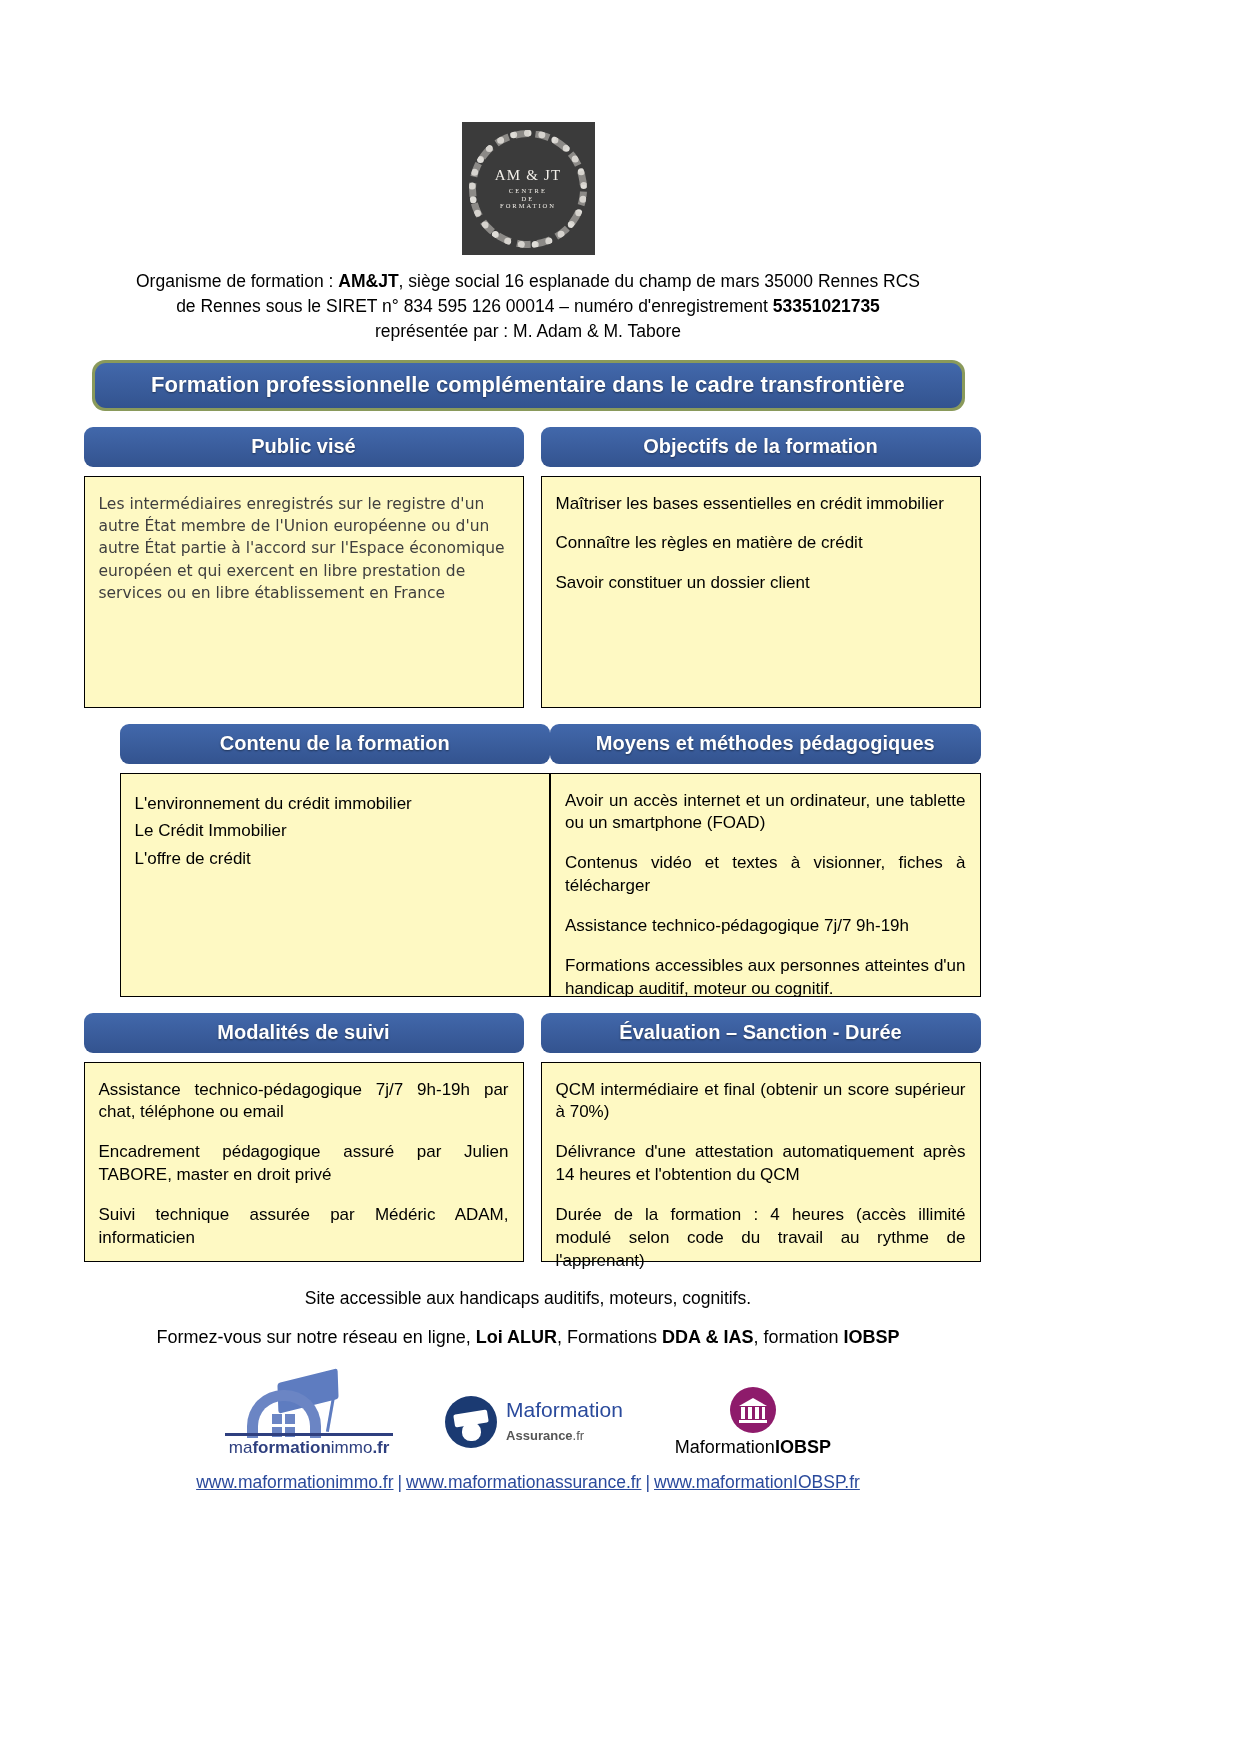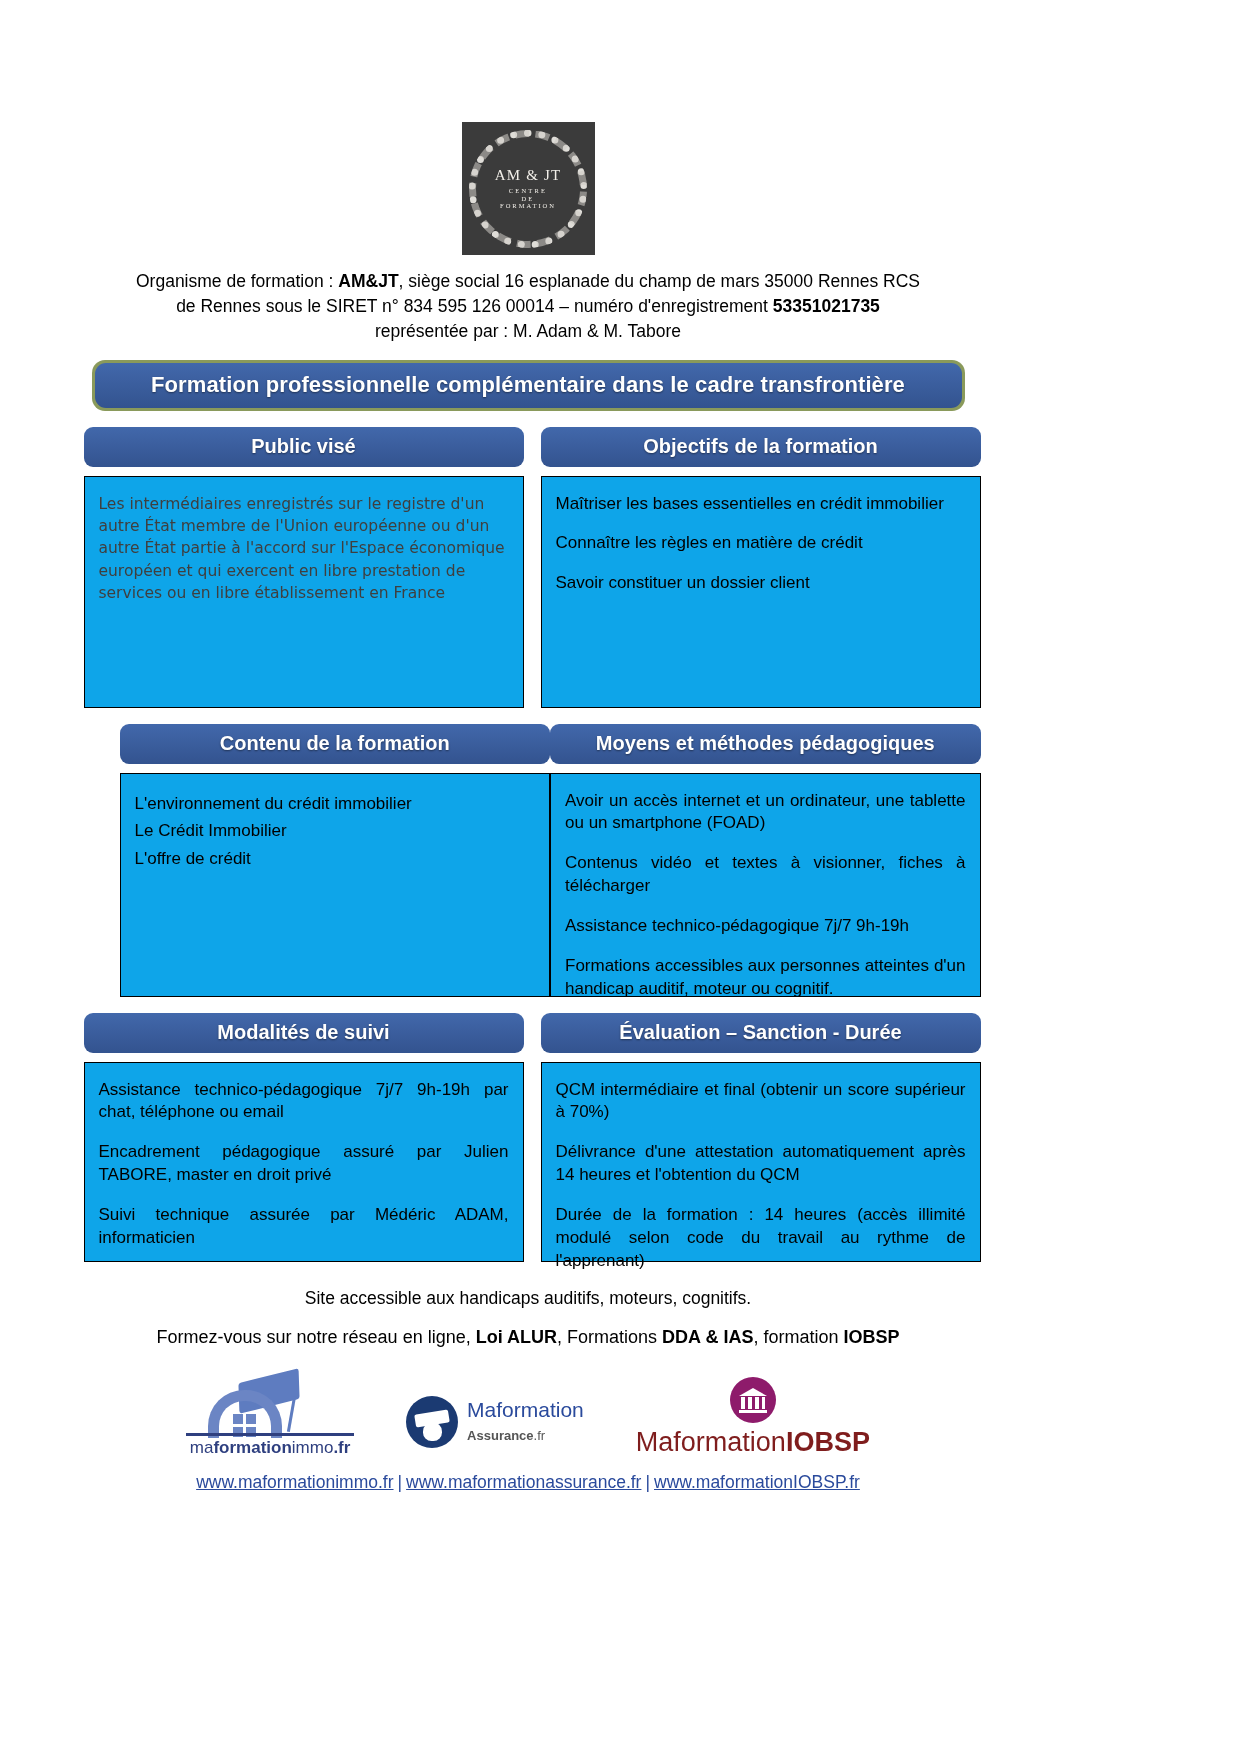--- a/index.html
+++ b/index.html
@@ -127,21 +127,21 @@
     color: #ffffff;
     text-align: center;
     font-size: 20px;
     font-weight: bold;
     padding: 8px 0 9px 0;
     text-shadow: 0 1px 2px rgba(0,0,0,.45);
     margin-bottom: 9px;
   }
   .sec-body {
     border: 1.6px solid #000000;
-    background: #0ea5e9;
+    background: #fef9c3;
     box-sizing: border-box;
     padding: 16px 14px 14px 14px;
   }
   .sec-body p {
     margin: 0 0 17px 0;
     font-size: 17px;
     line-height: 1.35;
   }
   .sec-body p:last-child { margin-bottom: 0; }
   .just p { text-align: justify; }
@@ -262,21 +262,21 @@
   }
   .lg-iobsp .circ .cols {
     position: absolute; left: 11px; top: 20px;
     width: 24px; height: 12px;
     background: repeating-linear-gradient(90deg,#fff 0 4px,#8e1b6b 4px 7px);
   }
   .lg-iobsp .circ .base {
     position: absolute; left: 9px; top: 33px;
     width: 28px; height: 3px; background: #ffffff;
   }
-  .lg-iobsp .itext { font-size: 27px; color: #7f1d1d; }
+  .lg-iobsp .itext { font-size: 18px; color: #000000; }
   .lg-iobsp .itext b { font-weight: bold; }
 
   .links {
     margin-top: 14px;
     font-size: 17.5px;
     color: #2a4a9c;
     text-align: center;
   }
   .links a {
     color: #2a4a9c;
@@ -362,21 +362,21 @@
           <p>Assistance technico-pédagogique 7j/7 9h-19h par chat, téléphone ou email</p>
           <p>Encadrement pédagogique assuré par Julien TABORE, master en droit privé</p>
           <p>Suivi technique assurée par Médéric ADAM, informaticien</p>
         </div>
       </div>
       <div class="col">
         <div class="sec-head">Évaluation – Sanction - Durée</div>
         <div class="sec-body h-box-3 just">
           <p>QCM intermédiaire et final (obtenir un score supérieur à 70%)</p>
           <p>Délivrance d'une attestation automatiquement après 14 heures et l'obtention du QCM</p>
-          <p>Durée de la formation : 14 heures (accès illimité modulé selon code du travail au rythme de l'apprenant)</p>
+          <p>Durée de la formation : 4 heures (accès illimité modulé selon code du travail au rythme de l'apprenant)</p>
         </div>
       </div>
     </div>
 
   </div>
 
   <div class="footer">
     <div class="foot-line-1">Site accessible aux handicaps auditifs, moteurs, cognitifs.</div>
     <div class="foot-line-2">
       <span>Formez-vous sur notre réseau en ligne, </span><b>Loi ALUR</b><span>, Formations </span><b>DDA &amp; IAS</b><span>, formation </span><b>IOBSP</b>

